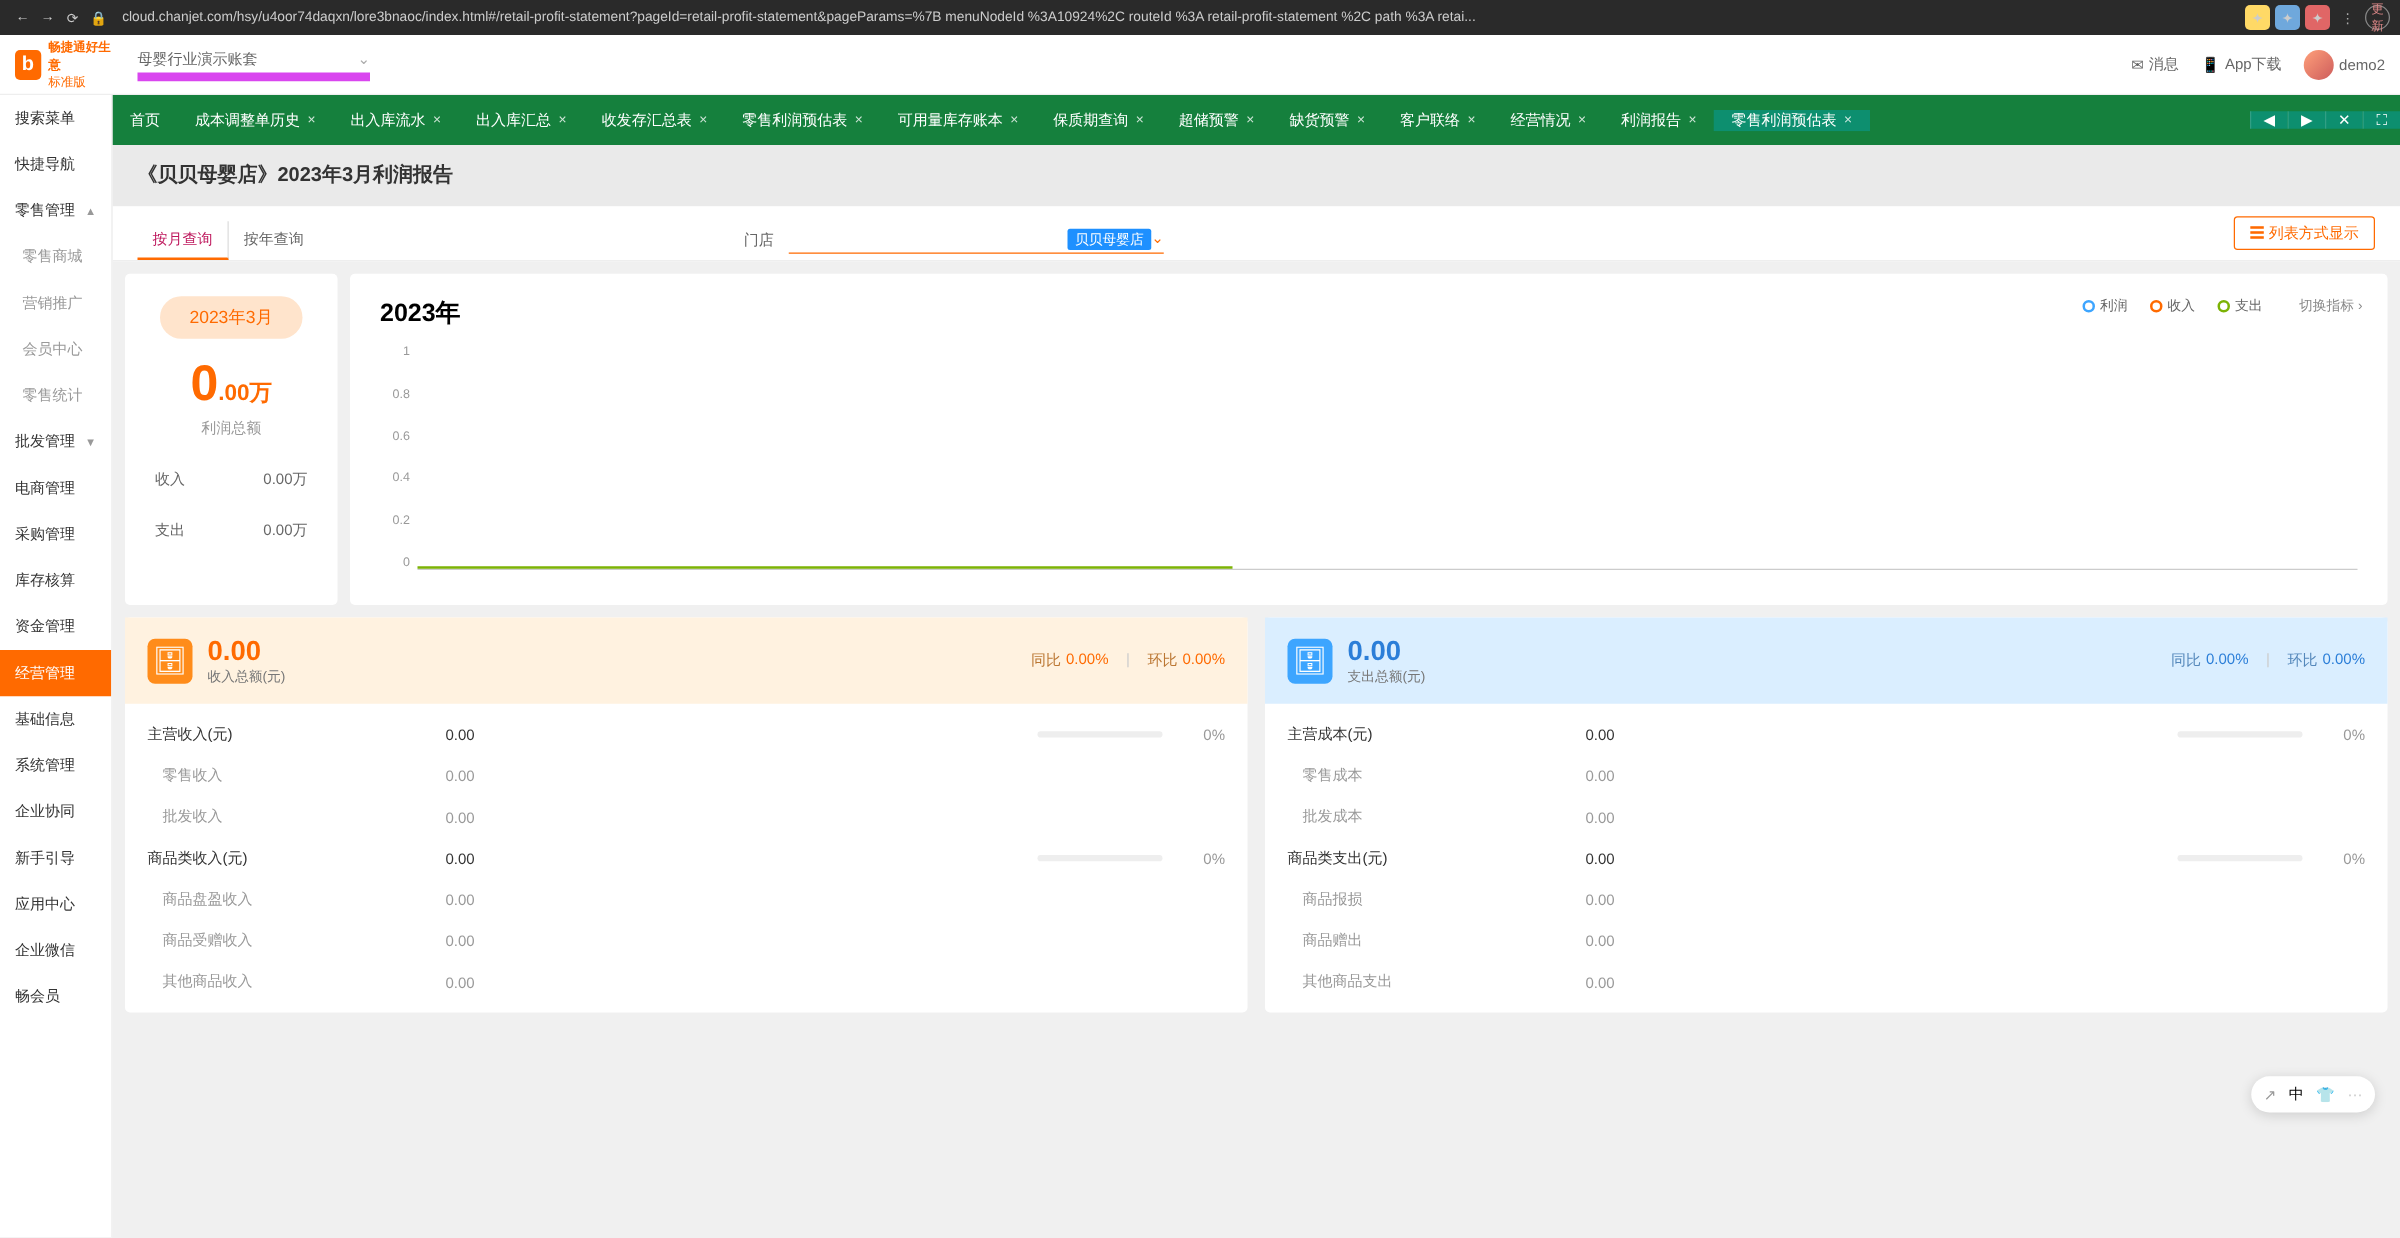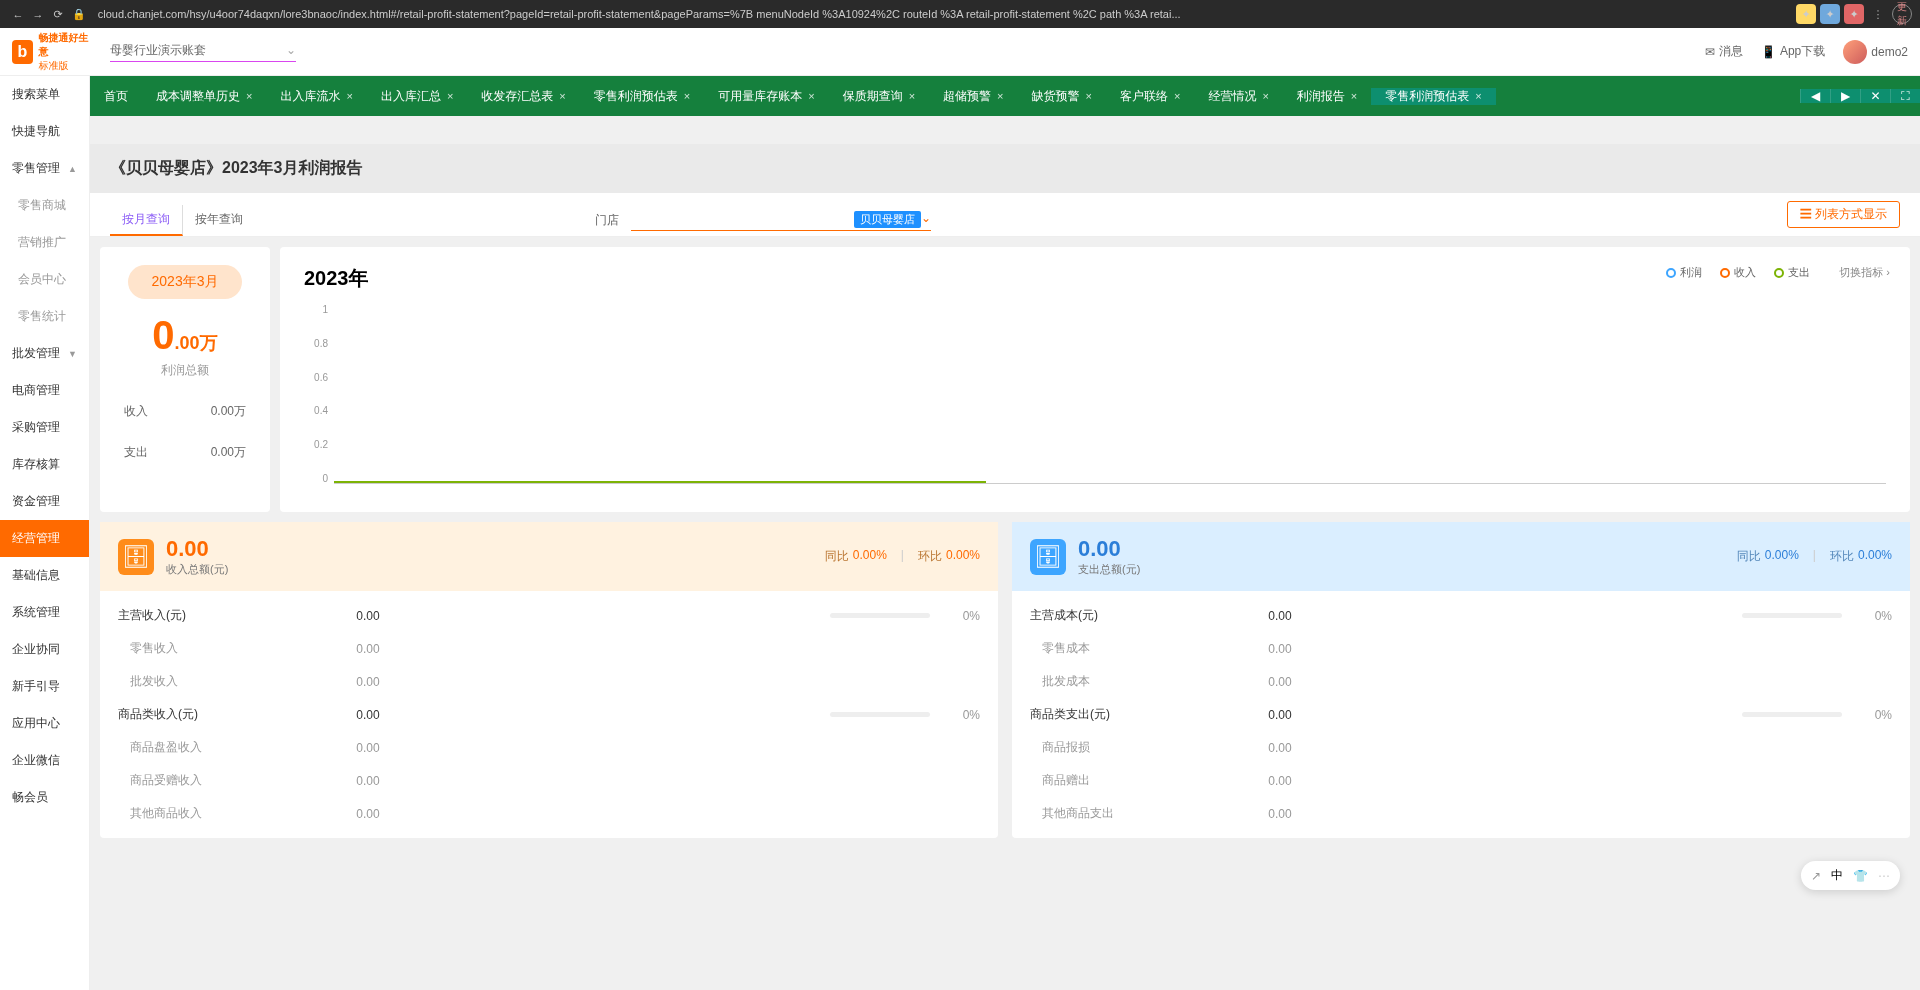--- a/index.html
+++ b/index.html
@@ -9,21 +9,21 @@
 .browser-bar { height: 28px; background: #2a2a2a; display: flex; align-items: center; padding: 0 8px; font-size: 11px; color: #ccc; }
 .browser-bar .nav-btn { width: 20px; text-align: center; color: #ccc; cursor: pointer; }
 .browser-bar .url { flex: 1; padding: 0 8px; white-space: nowrap; overflow: hidden; }
 .browser-bar .ext-icon { width: 20px; height: 20px; border-radius: 4px; margin-left: 4px; display: flex; align-items: center; justify-content: center; }
 
 
 .top-header { height: 48px; background: #fff; display: flex; align-items: center; padding: 0 12px; border-bottom: 1px solid #eee; }
 .logo-area { display: flex; align-items: center; gap: 6px; width: 78px; }
 .logo-badge { width: 24px; height: 24px; background: #ff6a00; border-radius: 4px; color: #fff; font-size: 16px; font-weight: bold; display: flex; align-items: center; justify-content: center; }
 .logo-sub { font-size: 10px; color: #ff6a00; }
-.account-select { margin-left: 20px; font-size: 12px; color: #666; display: flex; align-items: center; gap: 80px; border-bottom: 1px solid #d946ef; padding-bottom: 2px; }
+.account-select { margin-left: 20px; font-size: 12px; color: #666; display: flex; align-items: center; gap: 80px; border-bottom: 7px solid #d946ef; padding-bottom: 2px; }
 .header-right { margin-left: auto; display: flex; align-items: center; gap: 18px; font-size: 12px; color: #666; }
 .header-right .item { display: flex; align-items: center; gap: 4px; cursor: pointer; }
 .avatar { width: 24px; height: 24px; border-radius: 50%; background: linear-gradient(135deg,#ffa07a,#cd5c5c); }
 
 
 .layout { display: flex; height: calc(100vh - 76px); }
 .sidebar { width: 90px; background: #fff; border-right: 1px solid #eee; overflow-y: auto; }
 .sidebar-item { padding: 10px 12px; font-size: 12px; color: #333; cursor: pointer; display: flex; align-items: center; justify-content: space-between; }
 .sidebar-item.sub { color: #999; padding-left: 18px; }
 .sidebar-item.active { background: #ff6a00; color: #fff; }
@@ -32,26 +32,26 @@
 
 
 .tabs-bar { height: 40px; background: #15803d; display: flex; align-items: center; color: #fff; font-size: 12px; }
 .tab { padding: 0 14px; display: flex; align-items: center; gap: 6px; cursor: pointer; white-space: nowrap; }
 .tab.active { background: #0d8f6f; }
 .tab .close { font-size: 11px; opacity: 0.8; }
 .tabs-right { margin-left: auto; display: flex; }
 .tabs-right .tbtn { width: 30px; display: flex; align-items: center; justify-content: center; background: #0d8f6f; border-left: 1px solid rgba(255,255,255,0.15); cursor: pointer; }
 
 
-.page { flex: 1; overflow-y: auto; padding: 0; margin-top: 28px; }
+.page { flex: 1; overflow-y: auto; padding: 0; }
 .page-title-bar { background: #eaeaea; padding: 14px 20px; font-size: 16px; font-weight: bold; color: #333; }
 .filter-bar { background: #fff; padding: 12px 20px 0; border-bottom: 1px solid #eee; display: flex; align-items: center; position: relative; }
 .filter-tabs { display: flex; gap: 0; }
 .filter-tab { padding: 6px 12px; font-size: 12px; color: #666; cursor: pointer; border-right: 1px solid #ddd; }
-.filter-tab.active { color: #8b5cf6; border-bottom: 2px solid #ff6a00; font-family: Liberation Mono, monospace; }
+.filter-tab.active { color: #be185d; border-bottom: 2px solid #ff6a00; font-family: Liberation Mono, monospace; }
 .filter-tab:last-child { border-right: none; }
 .store-select { margin-left: 340px; display: flex; align-items: center; font-size: 12px; }
 .store-select .label { color: #666; margin-right: 8px; }
 .store-val { background: #1e90ff; color: #fff; padding: 1px 6px; border-radius: 2px; font-size: 11px; }
 .store-line { border-bottom: 1px solid #ff6a00; width: 300px; margin-left: 4px; display: flex; justify-content: flex-end; padding-bottom: 2px; }
 .list-btn { position: absolute; right: 20px; top: 8px; border: 1px solid #ff6a00; color: #ff6a00; padding: 4px 12px; font-size: 12px; border-radius: 3px; cursor: pointer; }
 .sub-filter { background: #fff; padding: 10px 20px; font-size: 12px; color: #666; display: flex; align-items: center; gap: 8px; }
 .date-icon { color: #ff6a00; }
 
 

